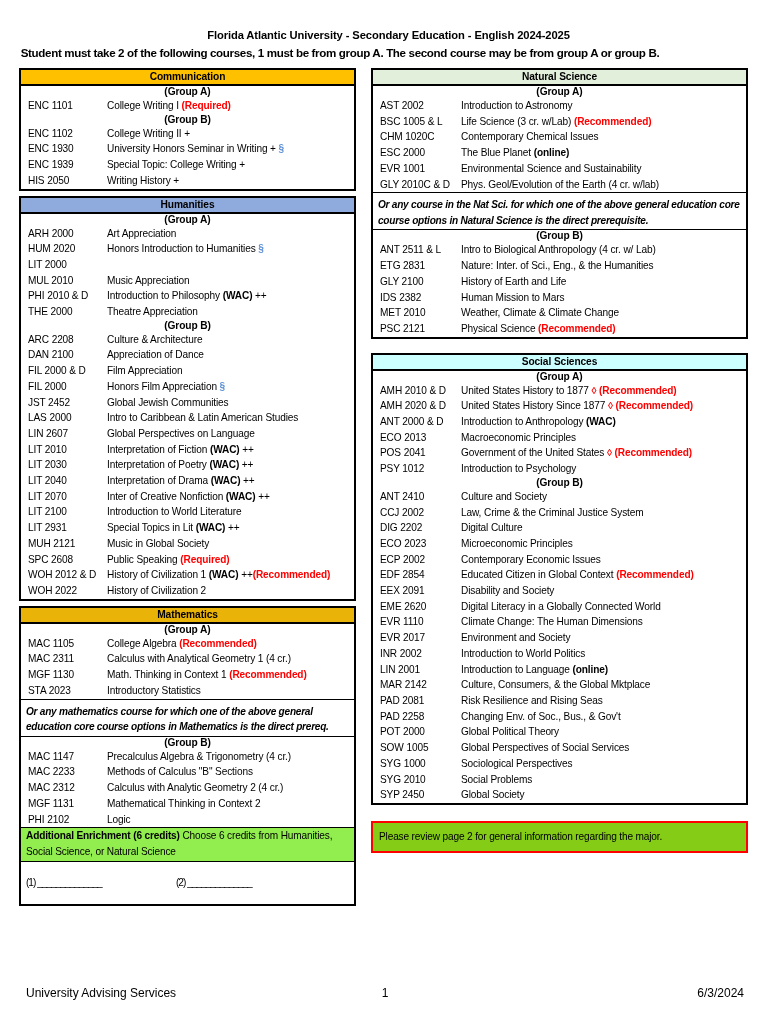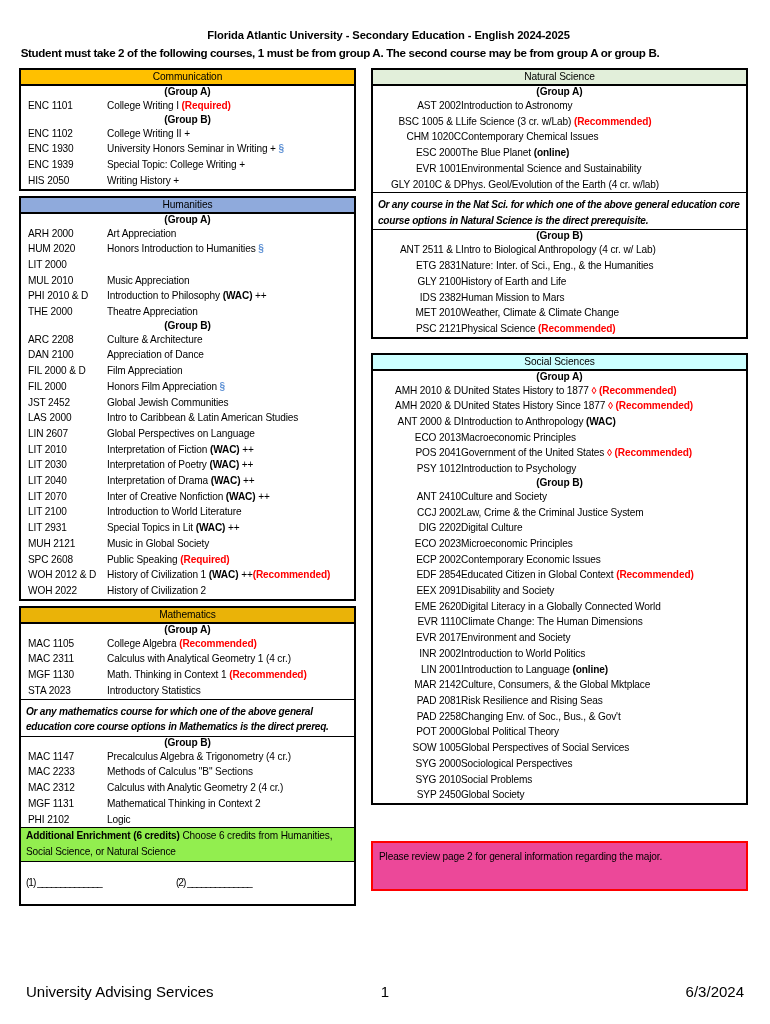--- a/index.html
+++ b/index.html
@@ -34,21 +34,21 @@
   
   .block {
     border: 2.2px solid #000;
     background: #fff;
     margin-bottom: 0;
   }
   .block + .block { margin-top: 12px; }
 
   .sec-head {
     text-align: center;
-    font-size: 10.2px; font-weight: 400;
+    font-size: 10.2px; font-weight: 700;
     padding: 1px 0 2px;
     border-bottom: 2.2px solid #000;
     letter-spacing: -0.1px;
   }
   .group-head {
     text-align: center;
     font-size: 10.2px; font-weight: 700;
     padding: 0px 0 1px;
     letter-spacing: -0.1px;
   }
@@ -56,21 +56,21 @@
   .row {
     display: flex;
     font-size: 10.1px;
     line-height: 15.7px;
     padding: 0;
     letter-spacing: -0.12px;
   }
   .row .code  { width: 86px; flex: 0 0 86px; padding-left: 7px; white-space: nowrap; }
   .row .title { flex: 1 1 auto; padding-right: 4px; }
 
-  .col-right .row .code  { width: 88px; flex: 0 0 88px; text-align: right; }
+  .col-right .row .code  { width: 88px; flex: 0 0 88px; }
 
   .note {
     font-size: 10.1px; line-height: 15.6px;
     font-style: italic; font-weight: 700;
     padding: 4px 5px 1px 5px;
     border-top: 1.4px solid #000;
     border-bottom: 1.4px solid #000;
     letter-spacing: -0.25px;
   }
 
@@ -90,32 +90,32 @@
   .blanks .b1 { width: 150px; }
   .ul { letter-spacing: -1px; }
 
   .red  { color: #FF0000; font-weight: 700; }
   .bold { font-weight: 700; }
   .sect { color: #5B8FD4; font-weight: 700; }
   .dia  { color: #FF0000; font-weight: 700; }
 
   .advisory {
     border: 2.2px solid #FF0000;
-    background: #ec4899;
+    background: #84cc16;
     font-size: 10.1px;
-    padding: 8px 6px 27px 6px;
+    padding: 8px 6px 9px 6px;
     letter-spacing: -0.15px;
-    margin-top: 36px;
+    margin-top: 16px;
   }
 
   
   .footer {
     position: absolute; left: 0; bottom: 24px; width: 770px;
     display: flex; align-items: baseline;
-    font-size: 15px;
+    font-size: 12px;
   }
   .footer .f-left   { width: 330px; padding-left: 26px; }
   .footer .f-center { width: 110px; text-align: center; }
   .footer .f-right  { flex: 1 1 auto; text-align: right; padding-right: 26px; }
 </style>
 </head>
 <body>
 
 <div class="doc-title">Florida Atlantic University - Secondary Education - English 2024-2025</div>
 <div class="doc-subtitle">Student must take 2 of the following courses, 1 must be from group A. The second course may be from group A or group B.</div>
@@ -461,21 +461,21 @@
         </div>
         <div class="row">
           <span class="code">POT 2000</span>
           <span class="title">Global Political Theory</span>
         </div>
         <div class="row">
           <span class="code">SOW 1005</span>
           <span class="title">Global Perspectives of Social Services</span>
         </div>
         <div class="row">
-          <span class="code">SYG 2000</span>
+          <span class="code">SYG 1000</span>
           <span class="title">Sociological Perspectives</span>
         </div>
         <div class="row">
           <span class="code">SYG 2010</span>
           <span class="title">Social Problems</span>
         </div>
         <div class="row">
           <span class="code">SYP 2450</span>
           <span class="title">Global Society</span>
         </div>

